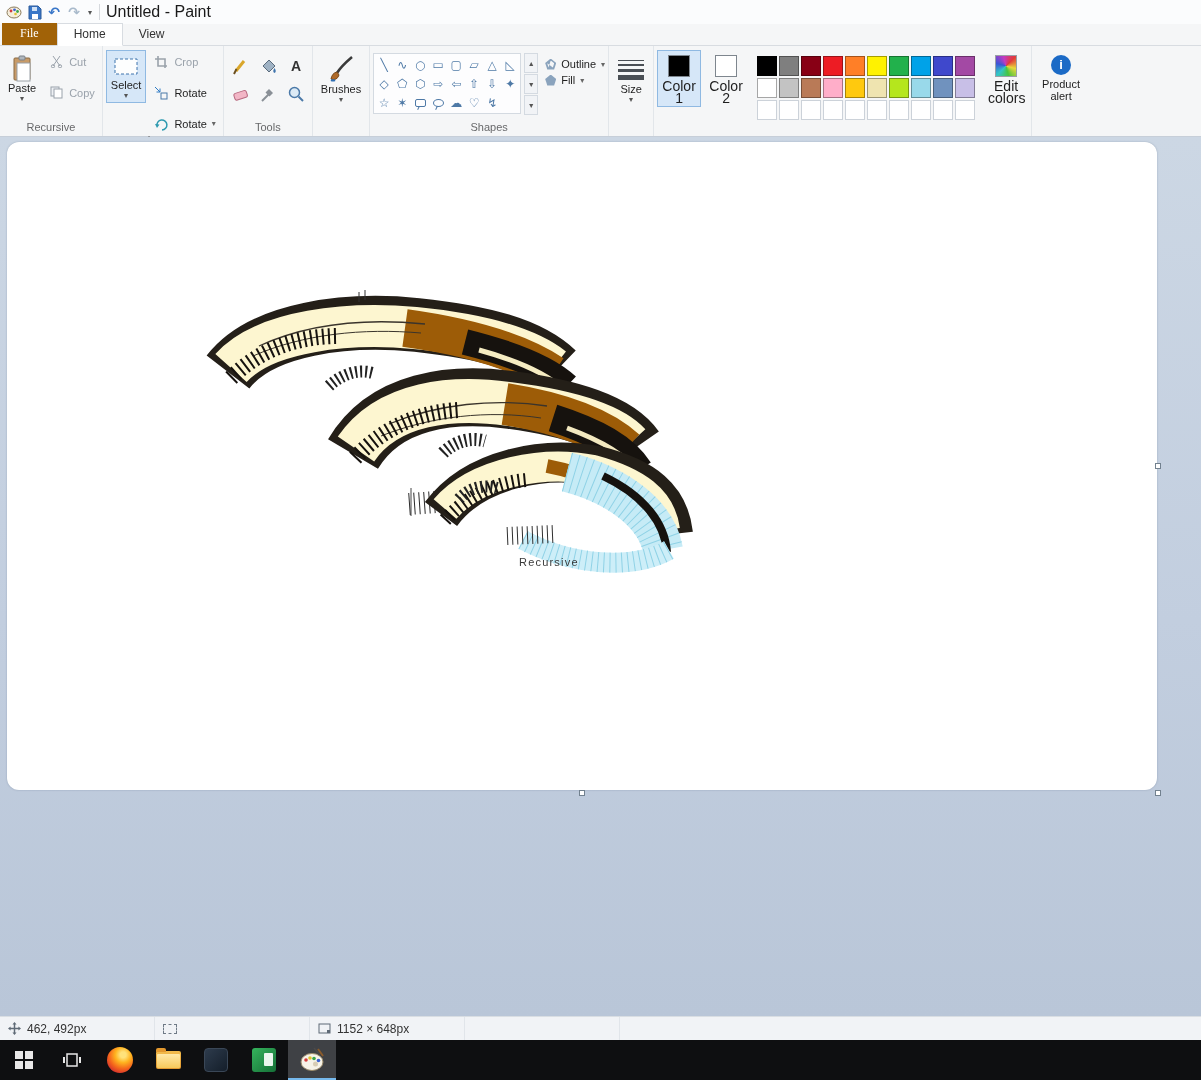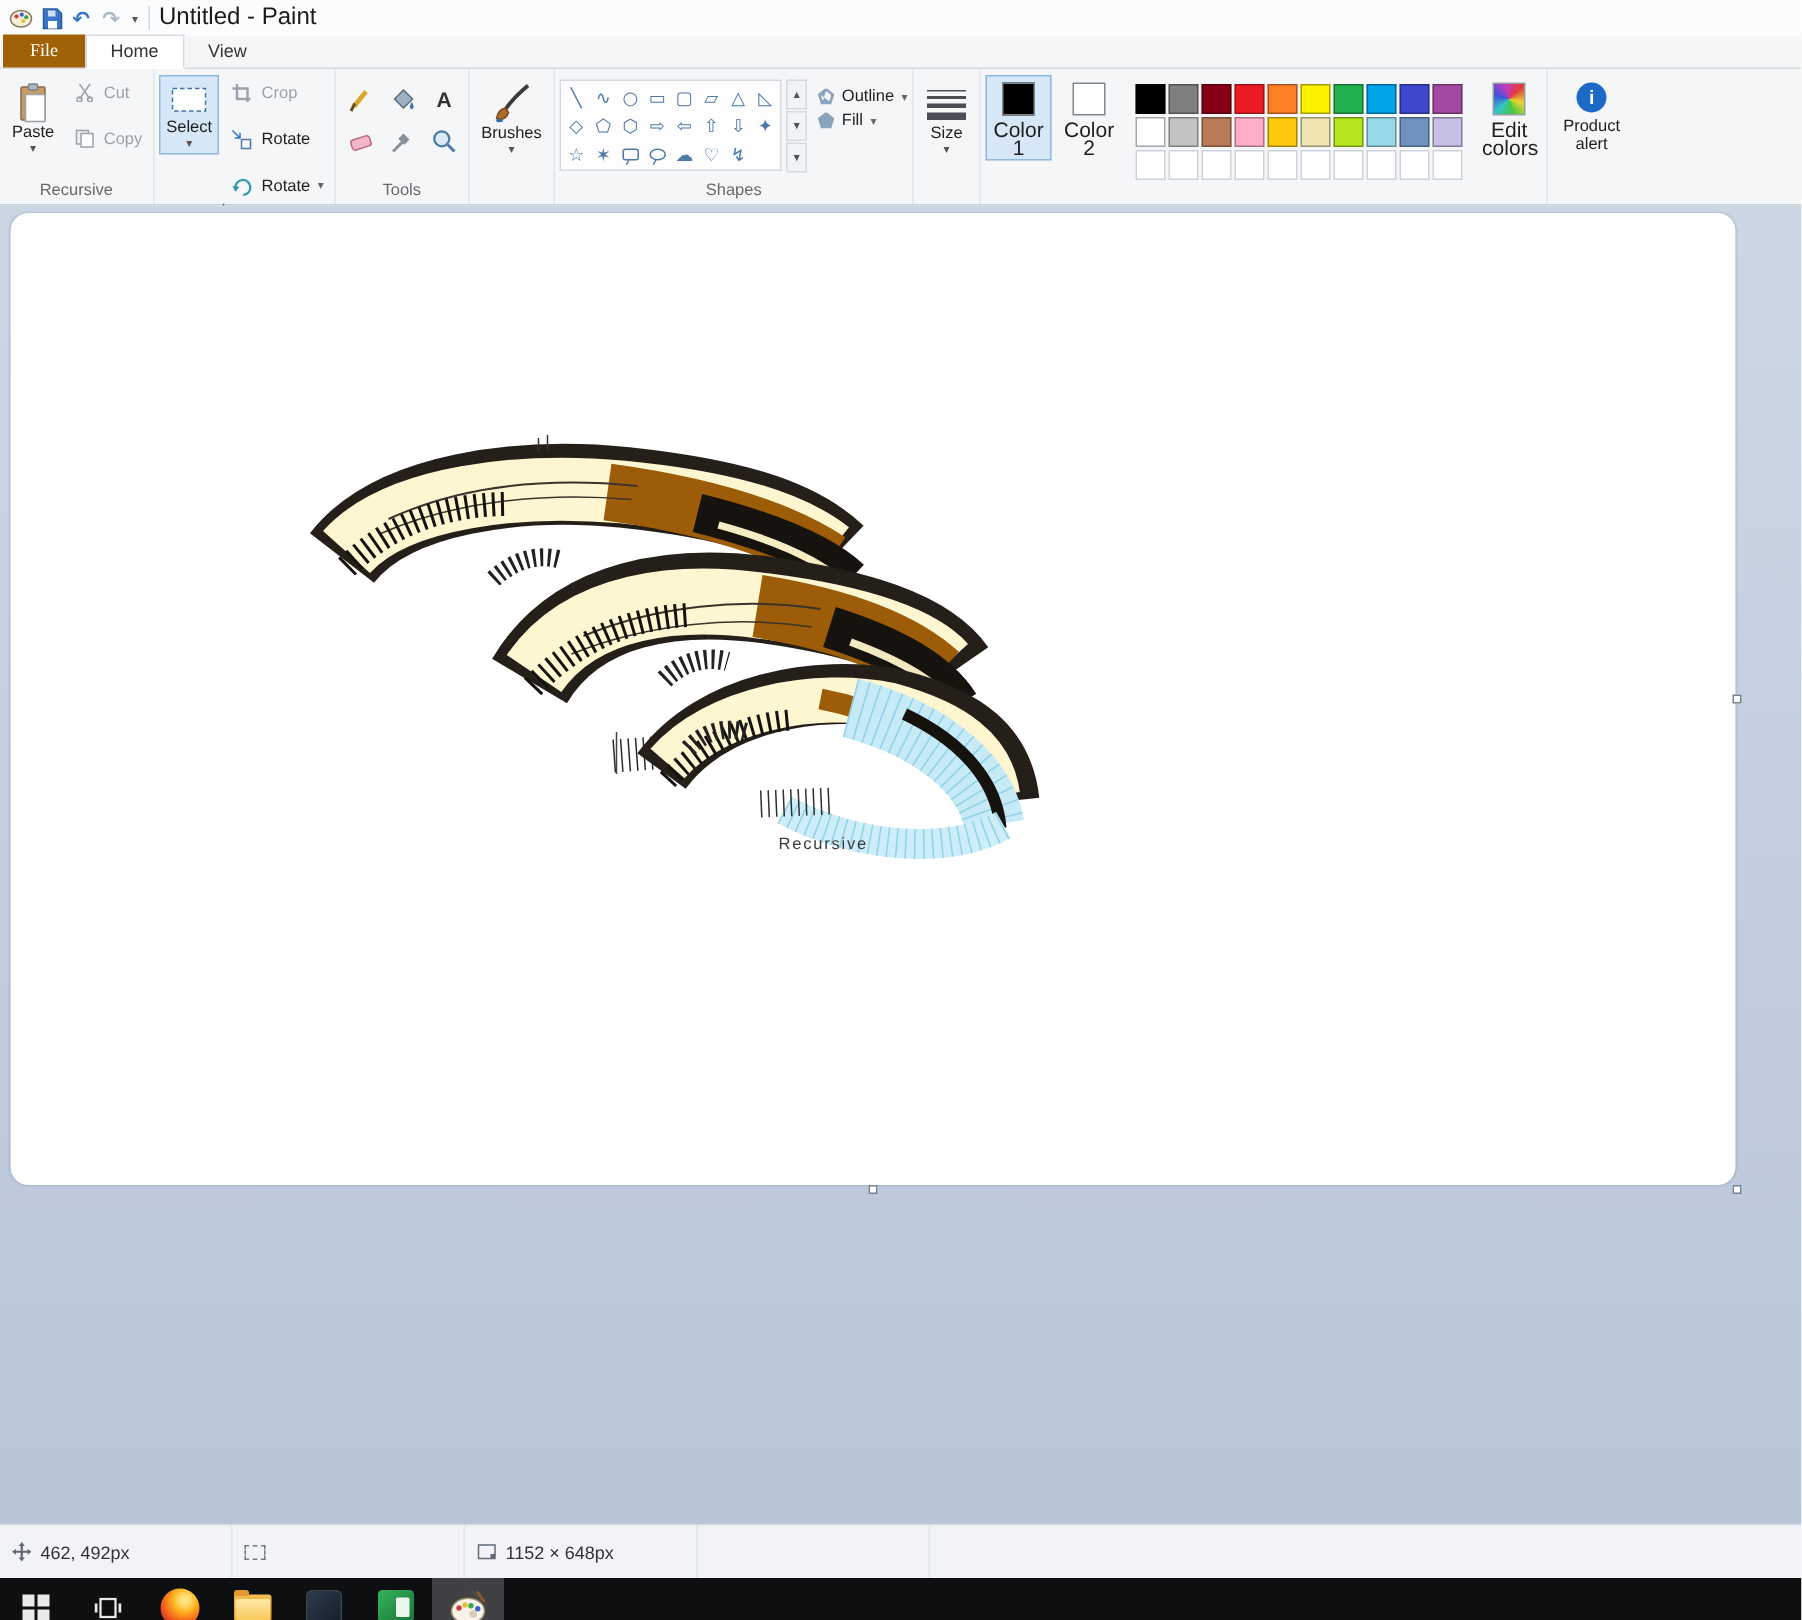--- a/index.html
+++ b/index.html
@@ -73,21 +73,21 @@
     background:conic-gradient(from 45deg,#e23a3a,#e8d83a,#47c43f,#33c6c6,#3b55d6,#c23ac2,#e23a3a); }
   .info-circle { width:20px; height:20px; border-radius:50%; background:#1b6ac6; color:#fff; font-weight:bold;
     font-size:13px; line-height:20px; text-align:center; margin-bottom:3px; }
 
   
   .workspace { position:relative; height:879px; background:linear-gradient(180deg,#ccd7e4,#c2cedf 55%,#b9c6d8); }
   .canvas { position:absolute; left:7px; top:5px; width:1150px; height:648px; background:#fff; box-shadow:0 0 2px rgba(60,80,110,.35);border-radius:12px; }
   .handle { position:absolute; width:6px; height:6px; background:#fff; border:1px solid #72818f; }
 
   
-  .statusbar { height:36px; background:#f1f3f6; border-top:1px solid #d9dee3; display:flex; align-items:stretch; }
+  .statusbar { height:24px; background:#f1f3f6; border-top:1px solid #d9dee3; display:flex; align-items:stretch; }
   .seg { width:155px; display:flex; align-items:center; gap:6px; padding:0 8px; border-right:1px solid #e1e5ea; font-size:12px; color:#333; }
   .seg.fill { flex:1; border-right:none; }
   .dashed-rect { width:14px; height:10px; border:1px dashed #6f7a86; }
 
   
   .taskbar { height:40px; background:#0e0f11; display:flex; align-items:stretch; }
   .tcell { width:48px; display:flex; align-items:center; justify-content:center; position:relative; }
   .tcell.active { background:#3f4145; }
   .tcell.active::after { content:""; position:absolute; left:0; right:0; bottom:0; height:2px; background:#76b9ed; }
   .win-logo { display:grid; grid-template-columns:8px 8px; grid-auto-rows:8px; gap:2px; }

